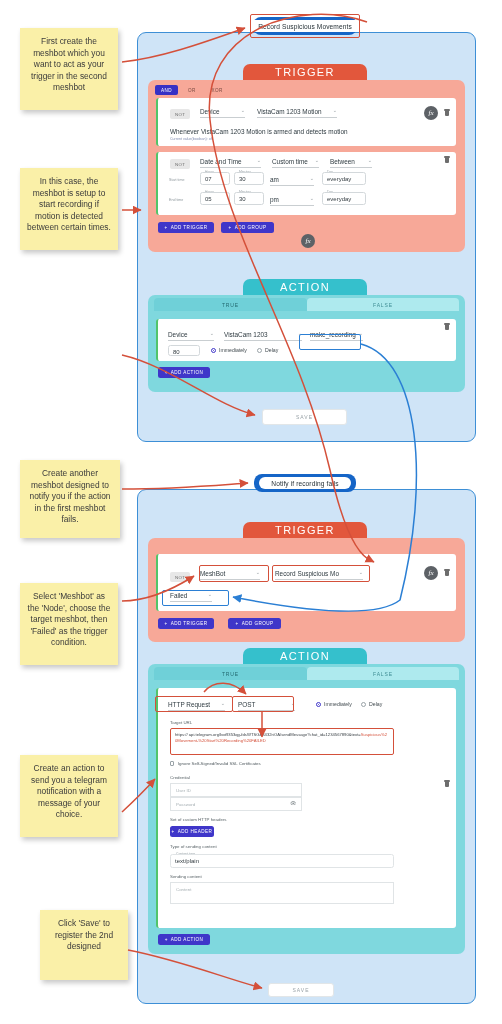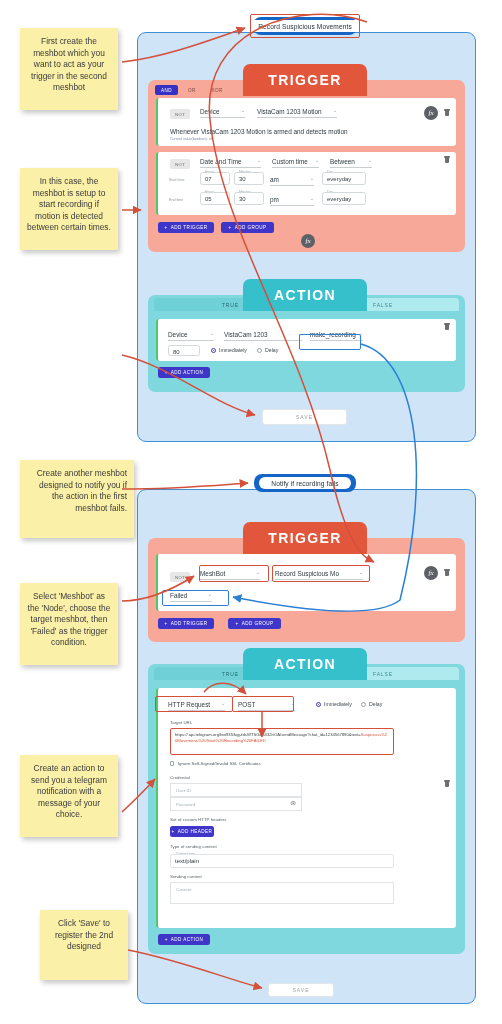--- a/index.html
+++ b/index.html
@@ -45,28 +45,27 @@
     color:#273238;
     font-size:6.6px;
     padding:2.5px 12px;
     white-space:nowrap;
     letter-spacing:.1px;
   }
 
   
   .sec-tab {
     position:absolute;
-    height:32px;
+    height:16px;
     border-radius:7px 7px 0 0;
     display:flex; align-items:center; justify-content:center;
     color:#ffffff;
-    font-size:14px;
+    font-size:11px;
     letter-spacing:1.4px;
     z-index:4;
-    font-weight:bold;
   }
   .sec-tab.trigger { background:#e2573c; }
   .sec-tab.action  { background:#35c0cc; }
 
   
   .trg-body {
     position:absolute;
     background:#f7a898;
     border-radius:7px;
     z-index:3;
@@ -193,21 +192,21 @@
 </head>
 <body>
 
 <div class="canvas">
 
   <div class="note" style="left:20px; top:28px; width:98px; height:82px;">First create the meshbot which you want to act as your trigger in the second meshbot</div>
 
   <div class="note" style="left:20px; top:168px; width:98px; height:82px;">In this case, the meshbot is setup to start recording if motion is detected between certain times.</div>
 
 
-  <div class="note" style="left:20px; top:460px; width:114px; height:78px;text-align:right;">Create another meshbot designed to notify you if the action in the first meshbot fails.</div>
+  <div class="note" style="left:20px; top:460px; width:100px; height:78px;">Create another meshbot designed to notify you if the action in the first meshbot fails.</div>
 
   <div class="note" style="left:20px; top:583px; width:98px; height:82px;">Select 'Meshbot' as the 'Node', choose the target meshbot, then 'Failed' as the trigger condition.</div>
 
   <div class="note" style="left:20px; top:755px; width:98px; height:82px;">Create an action to send you a telegram notification with a message of your choice.</div>
 
   <div class="note" style="left:40px; top:910px; width:88px; height:70px;">Click 'Save' to register the 2nd designed</div>
 
   <div class="mb-title" style="left:253px; top:17px; width:104px; height:18px;">
     <span class="pill">Record Suspicious Movements</span>
   </div>

